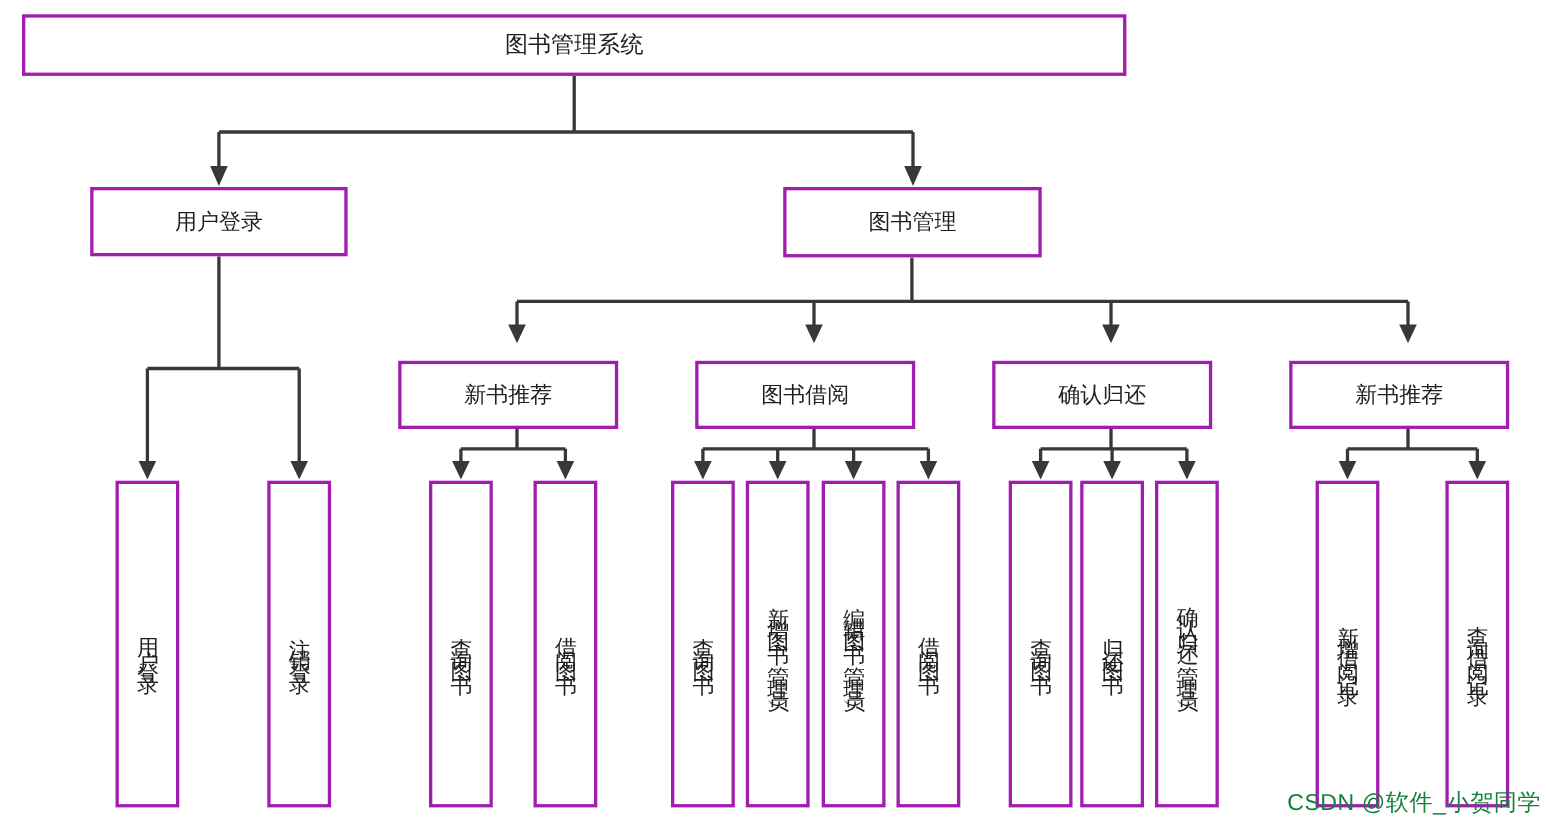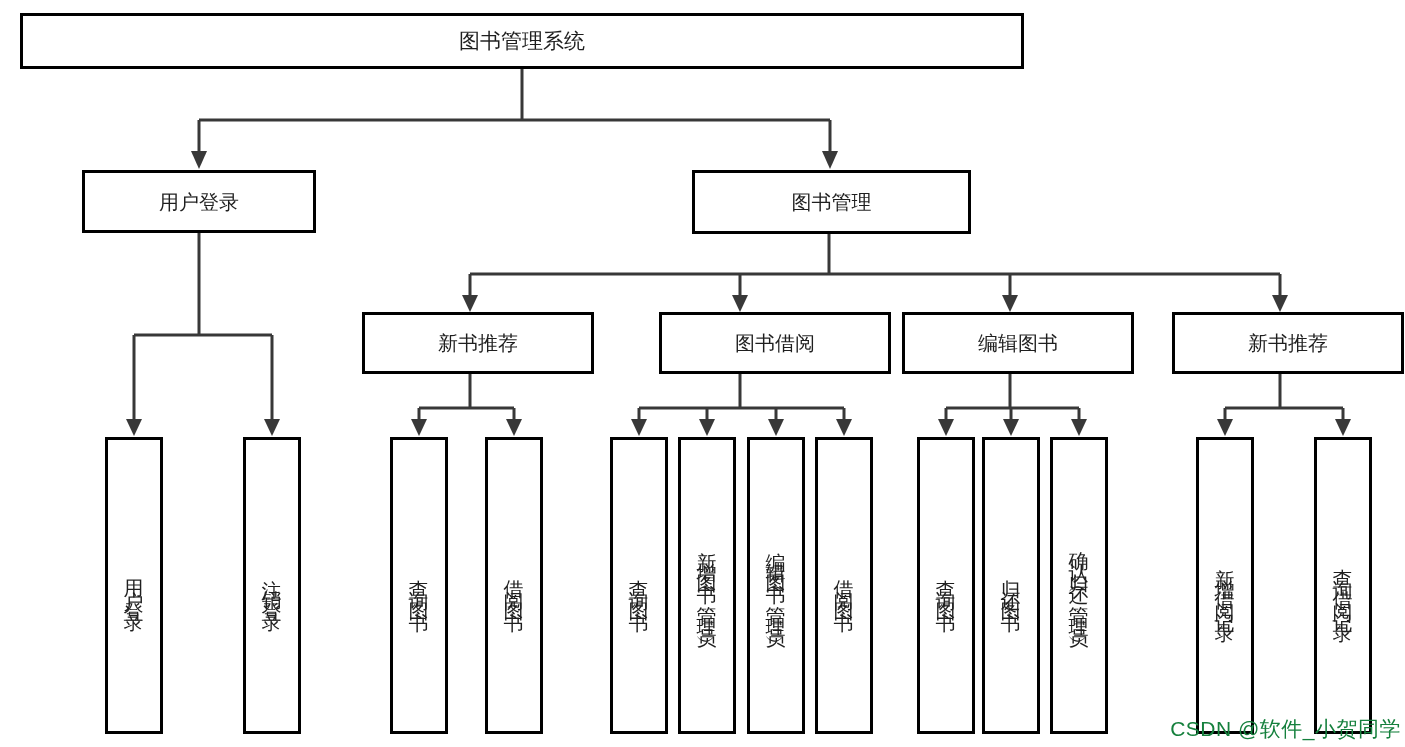--- a/index.html
+++ b/index.html
@@ -12,46 +12,46 @@
     overflow: hidden;
   }
   svg.wires {
     position: absolute;
     left: 0; top: 0;
     width: 1405px; height: 747px;
   }
   .node {
     position: absolute;
     box-sizing: border-box;
-    border: 3px solid #000000;
+    border: 3px solid #a21caf;
     background: #ffffff;
     display: flex;
     align-items: center;
     justify-content: center;
     color: #1f1f1f;
     font-size: 20px;
     line-height: 1.2;
     white-space: nowrap;
   }
   .node.v {
     writing-mode: vertical-rl;
     text-orientation: mixed;
     letter-spacing: 11px;
     font-size: 20px;
     white-space: normal;
   }
   
   .n-root   { left: 20px;  top: 13px;  width: 1004px; height: 56px; font-size: 21px; }
   
   .n-l2a    { left: 82px;  top: 170px; width: 234px; height: 63px; }
-  .n-l2b    { left: 692px; top: 170px; width: 279px; height: 64px; }
+  .n-l2b    { left: 712px; top: 170px; width: 235px; height: 64px; }
   
-  .n-l3     { top: 312px; width: 232px; height: 62px; }
+  .n-l3     { top: 328px; width: 200px; height: 62px; }
   .n-l3a { left: 362px; }
-  .n-l3b { left: 632px; margin-left: 27px; }
+  .n-l3b { left: 632px; }
   .n-l3c { left: 902px; }
   .n-l3d { left: 1172px; }
   
   .leaf  { top: 437px; width: 58px; height: 297px; }
   .lf1  { left: 105px;  }
   .lf2  { left: 243px;  }
   .lf3  { left: 390px;  }
   .lf4  { left: 485px;  }
   .lf5  { left: 610px;  }
   .lf6  { left: 678px;  }
@@ -120,21 +120,21 @@
     </g>
   </svg>
 
   <div class="node n-root">图书管理系统</div>
 
   <div class="node n-l2a">用户登录</div>
   <div class="node n-l2b">图书管理</div>
 
   <div class="node n-l3 n-l3a">新书推荐</div>
   <div class="node n-l3 n-l3b">图书借阅</div>
-  <div class="node n-l3 n-l3c">编辑图书</div>
+  <div class="node n-l3 n-l3c">确认归还</div>
   <div class="node n-l3 n-l3d">新书推荐</div>
 
   <div class="node v leaf lf1">用户登录</div>
   <div class="node v leaf lf2">注销登录</div>
 
   <div class="node v leaf lf3">查询图书</div>
   <div class="node v leaf lf4">借阅图书</div>
 
   <div class="node v leaf lf5">查询图书</div>
   <div class="node v leaf lf6">新增图书（管理员）</div>

